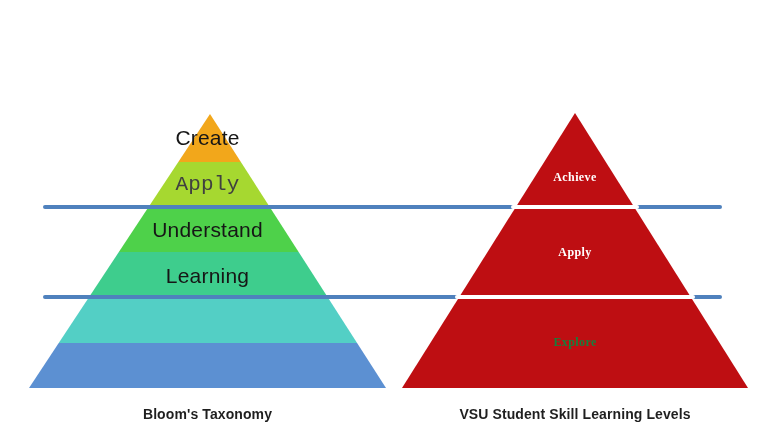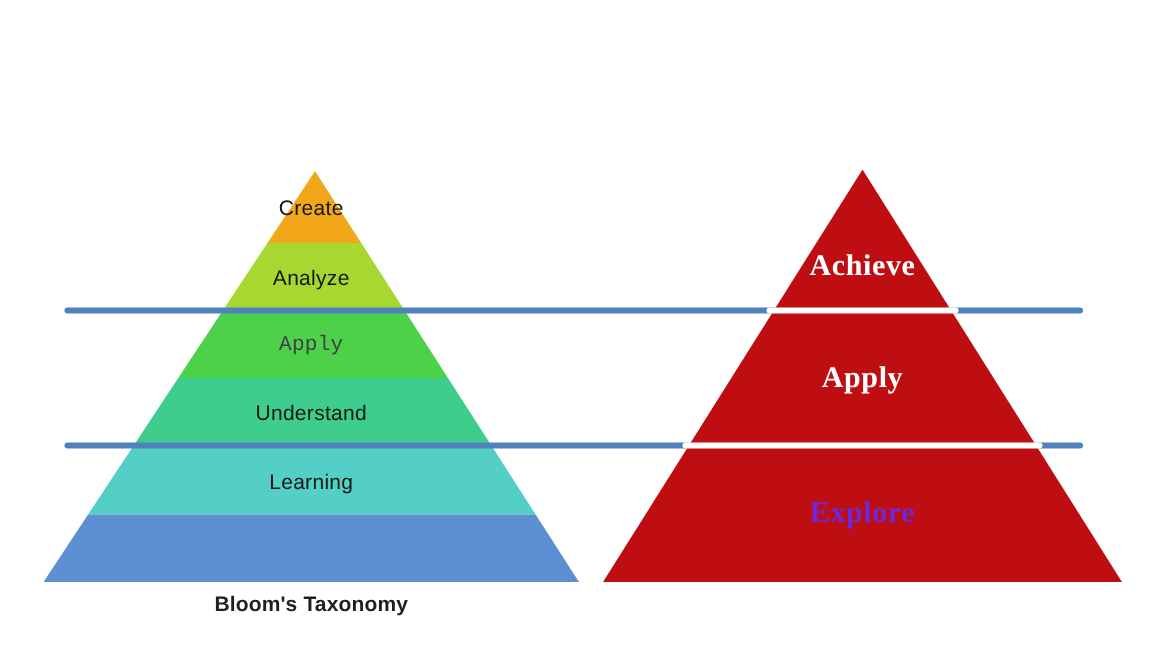--- a/index.html
+++ b/index.html
@@ -8,39 +8,39 @@
     overflow:hidden;font-family:"Liberation Sans",sans-serif;
   }
   
   .blooms-box{position:absolute;left:29px;top:114px;width:357px;height:274px;z-index:1;}
   .blooms-clip{position:absolute;inset:0;clip-path:polygon(50.7% 0%,100% 100%,0% 100%);}
   .band{width:100%;}
   .b0{height:48px;} .b1{height:45px;} .b2{height:45px;}
   .b3{height:45px;} .b4{height:46px;text-align:center;} .b5{height:45px;}
   .blooms-labels{position:absolute;inset:0;z-index:5;}
   .blooms-labels .band{display:flex;align-items:center;justify-content:center;}
-  .blooms-label{font-size:14px;letter-spacing:.2px;}
+  .blooms-label{font-size:21px;letter-spacing:.2px;}
   
   .ref-line{position:absolute;left:43px;width:679px;height:4px;border-radius:2px;z-index:2;}
   .ref-upper{top:205px;}
   .ref-lower{top:295px;}
   
   .vsu-box{position:absolute;left:402px;top:113px;width:346px;height:275px;z-index:3;}
   .vsu-clip{position:absolute;inset:0;clip-path:polygon(50% 0%,100% 100%,0% 100%);}
   .vsu-labels{position:absolute;inset:0;z-index:5;font-family:"Liberation Serif",serif;}
   .vsu-zone{display:flex;align-items:center;justify-content:center;}
   .z0{height:94px;padding-top:34px;box-sizing:border-box;}
   .z1{height:90px;} .z2{height:91px;}
-  .vsu-label{font-weight:bold;font-size:20px;letter-spacing:.4px;}
+  .vsu-label{font-weight:bold;font-size:12px;letter-spacing:.4px;}
   .vsu-divider{position:absolute;height:4px;border-radius:2px;z-index:4;}
   .vd-upper{left:511px;top:205px;width:128px;}
   .vd-lower{left:455px;top:295px;width:240px;}
   
   .caption{
-    position:absolute;top:394px;text-align:center;
+    position:absolute;top:406px;text-align:center;
     font-weight:bold;font-size:14px;color:#1f1f1f;letter-spacing:.1px;
   }
   .cap-left{left:29px;width:357px;}
   .cap-right{left:402px;width:346px;}
 </style>
 </head>
 <body>
 
 <div id="stage">
 
@@ -49,23 +49,20 @@
       <div class="band b0" style="background-color: rgb(242, 167, 27);"></div>
       <div class="band b1" style="background-color: rgb(166, 216, 48);"></div>
       <div class="band b2" style="background-color: rgb(78, 209, 74);"></div>
       <div class="band b3" style="background-color: rgb(62, 205, 141);"></div>
       <div class="band b4" style="background-color: rgb(83, 207, 197);"></div>
       <div class="band b5" style="background-color: rgb(92, 144, 210);"></div>
     </div>
     <div class="blooms-labels">
       <div class="band b0">
           <span class="blooms-label" style="color: rgb(22, 22, 22);">Create</span>
-        </div>
-      <div class="band b2">
-          <span class="blooms-label" style="color: rgb(22, 22, 22);">Analyze</span>
         </div>
       <div class="band b3">
           <span class="blooms-label" style="color: #404040; font-family: Liberation Mono, monospace;">Apply</span>
         </div>
       <div class="band b4">
           <span class="blooms-label" style="color: rgb(22, 22, 22);">Understand</span>
         </div>
       <div class="band b5">
           <span class="blooms-label" style="color: rgb(22, 22, 22);">Learning</span>
         </div>
@@ -78,23 +75,24 @@
   <div class="vsu-box">
     <div class="vsu-clip" style="background-color: rgb(190, 14, 18);"></div>
     <div class="vsu-labels">
       <div class="vsu-zone z0">
           <span class="vsu-label" style="color: rgb(255, 255, 255);">Achieve</span>
         </div>
       <div class="vsu-zone z1">
           <span class="vsu-label" style="color: rgb(255, 255, 255);">Apply</span>
         </div>
       <div class="vsu-zone z2">
-          <span class="vsu-label" style="color: #6d28d9;">Explore</span>
+          <span class="vsu-label" style="color: #15803d;">Explore</span>
         </div>
     </div>
   </div>
 
   <div class="vsu-divider vd-upper" style="background-color: rgb(255, 255, 255);"></div>
   <div class="vsu-divider vd-lower" style="background-color: rgb(255, 255, 255);"></div>
 
   <div class="caption cap-left">Bloom's Taxonomy</div>
+  <div class="caption cap-right">VSU Student Skill Learning Levels</div>
 
 </div>
 
 </body></html>

